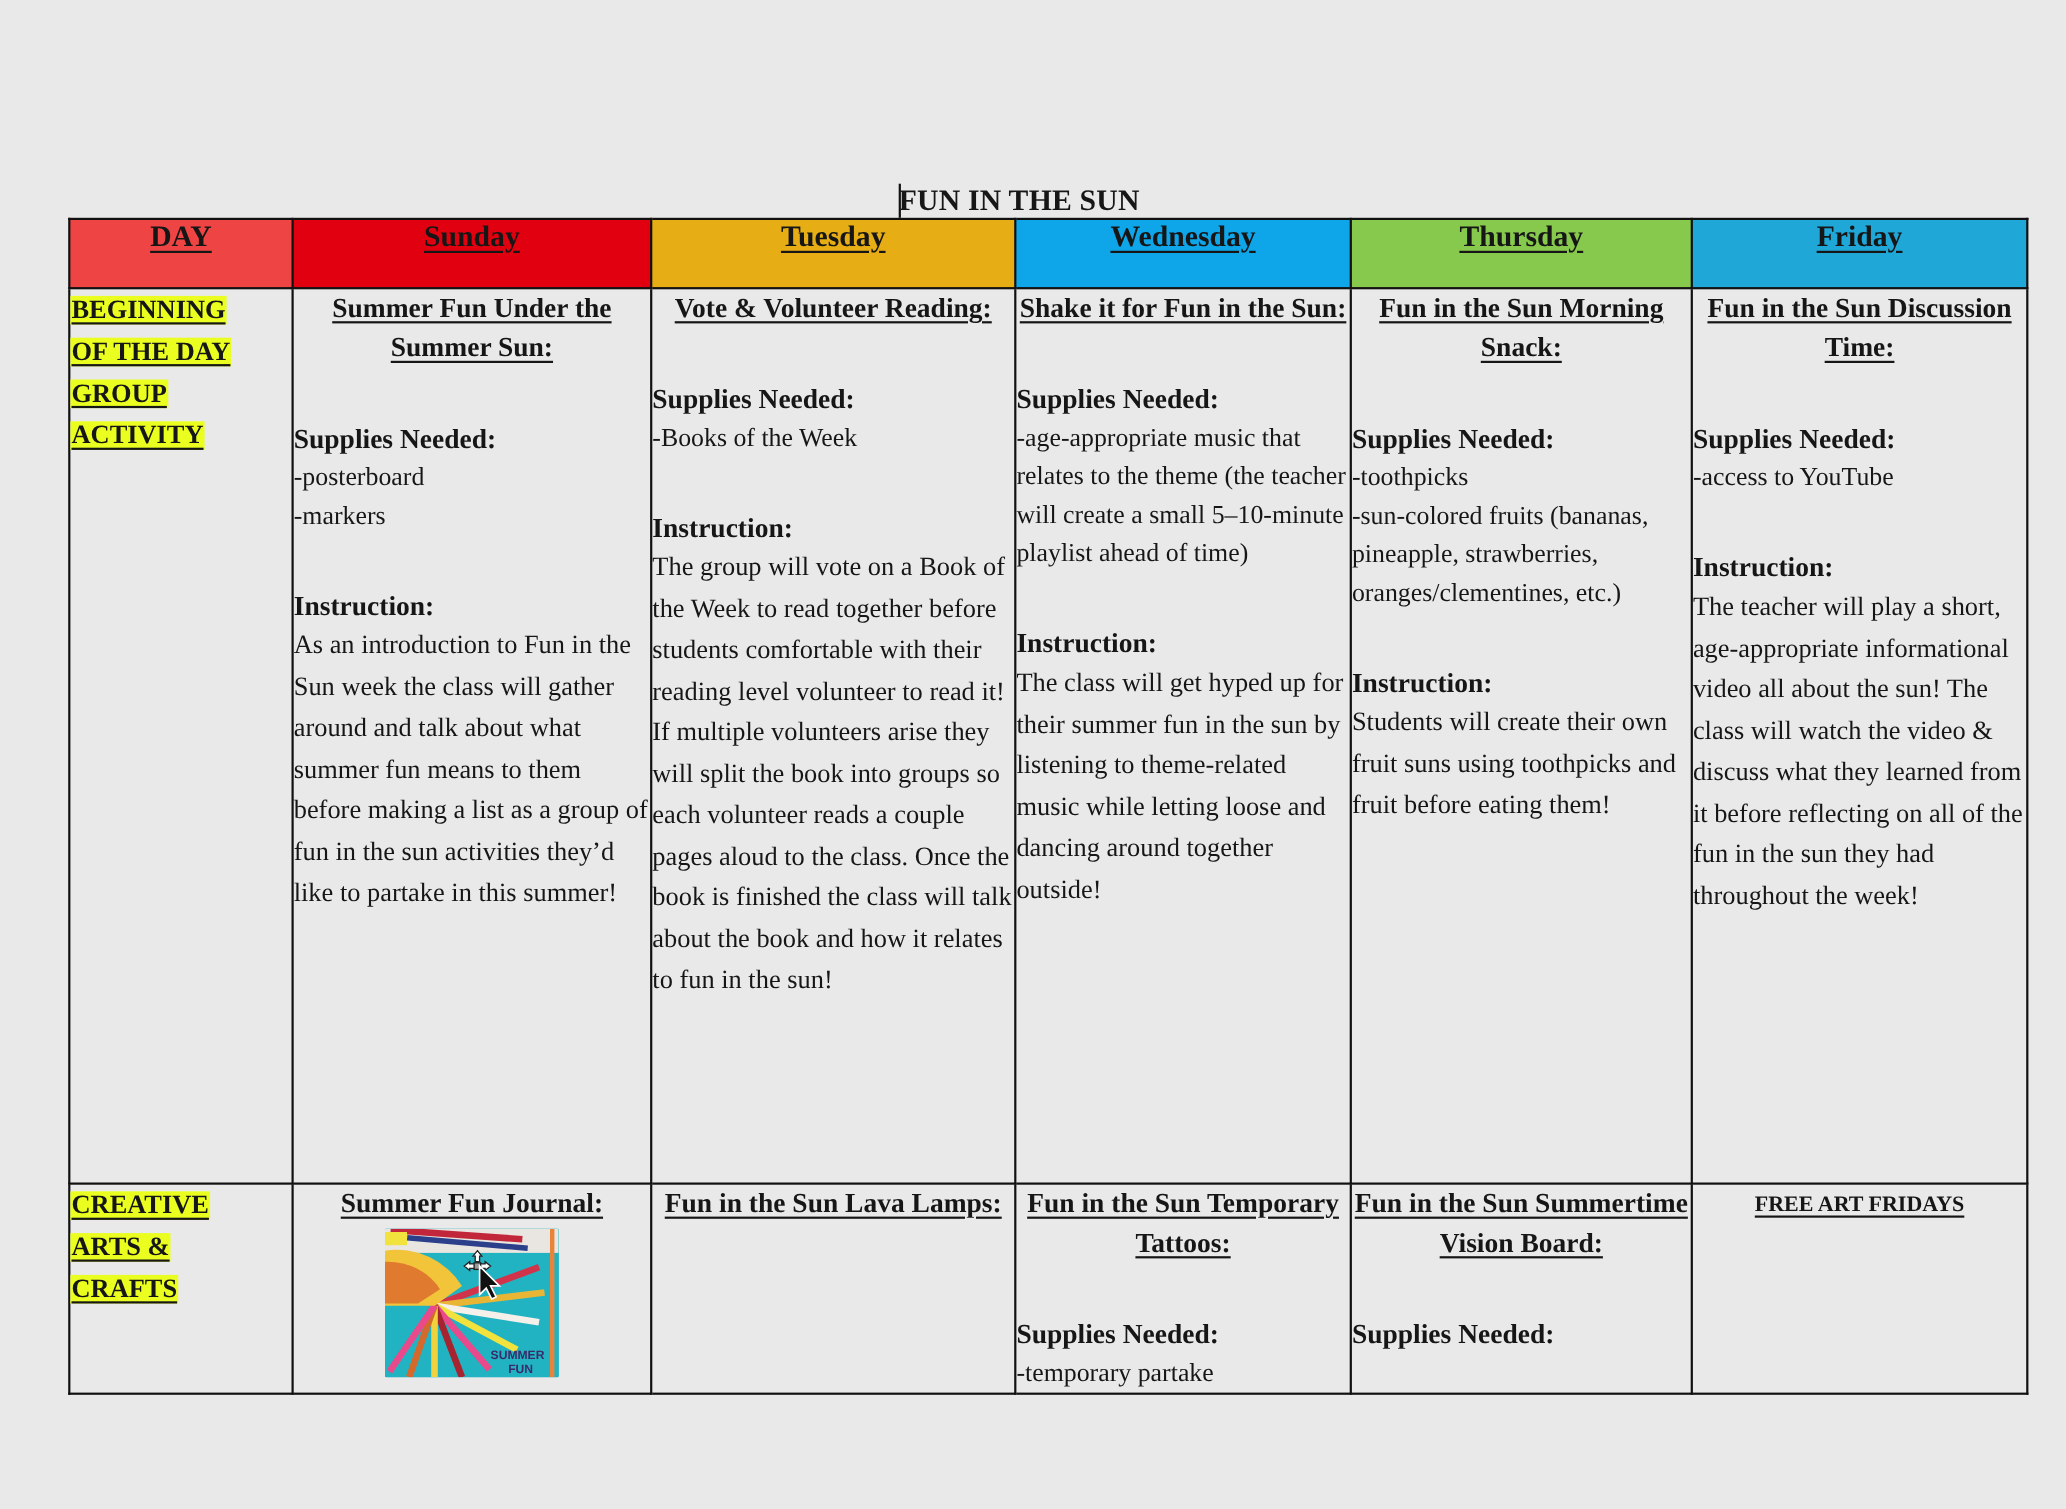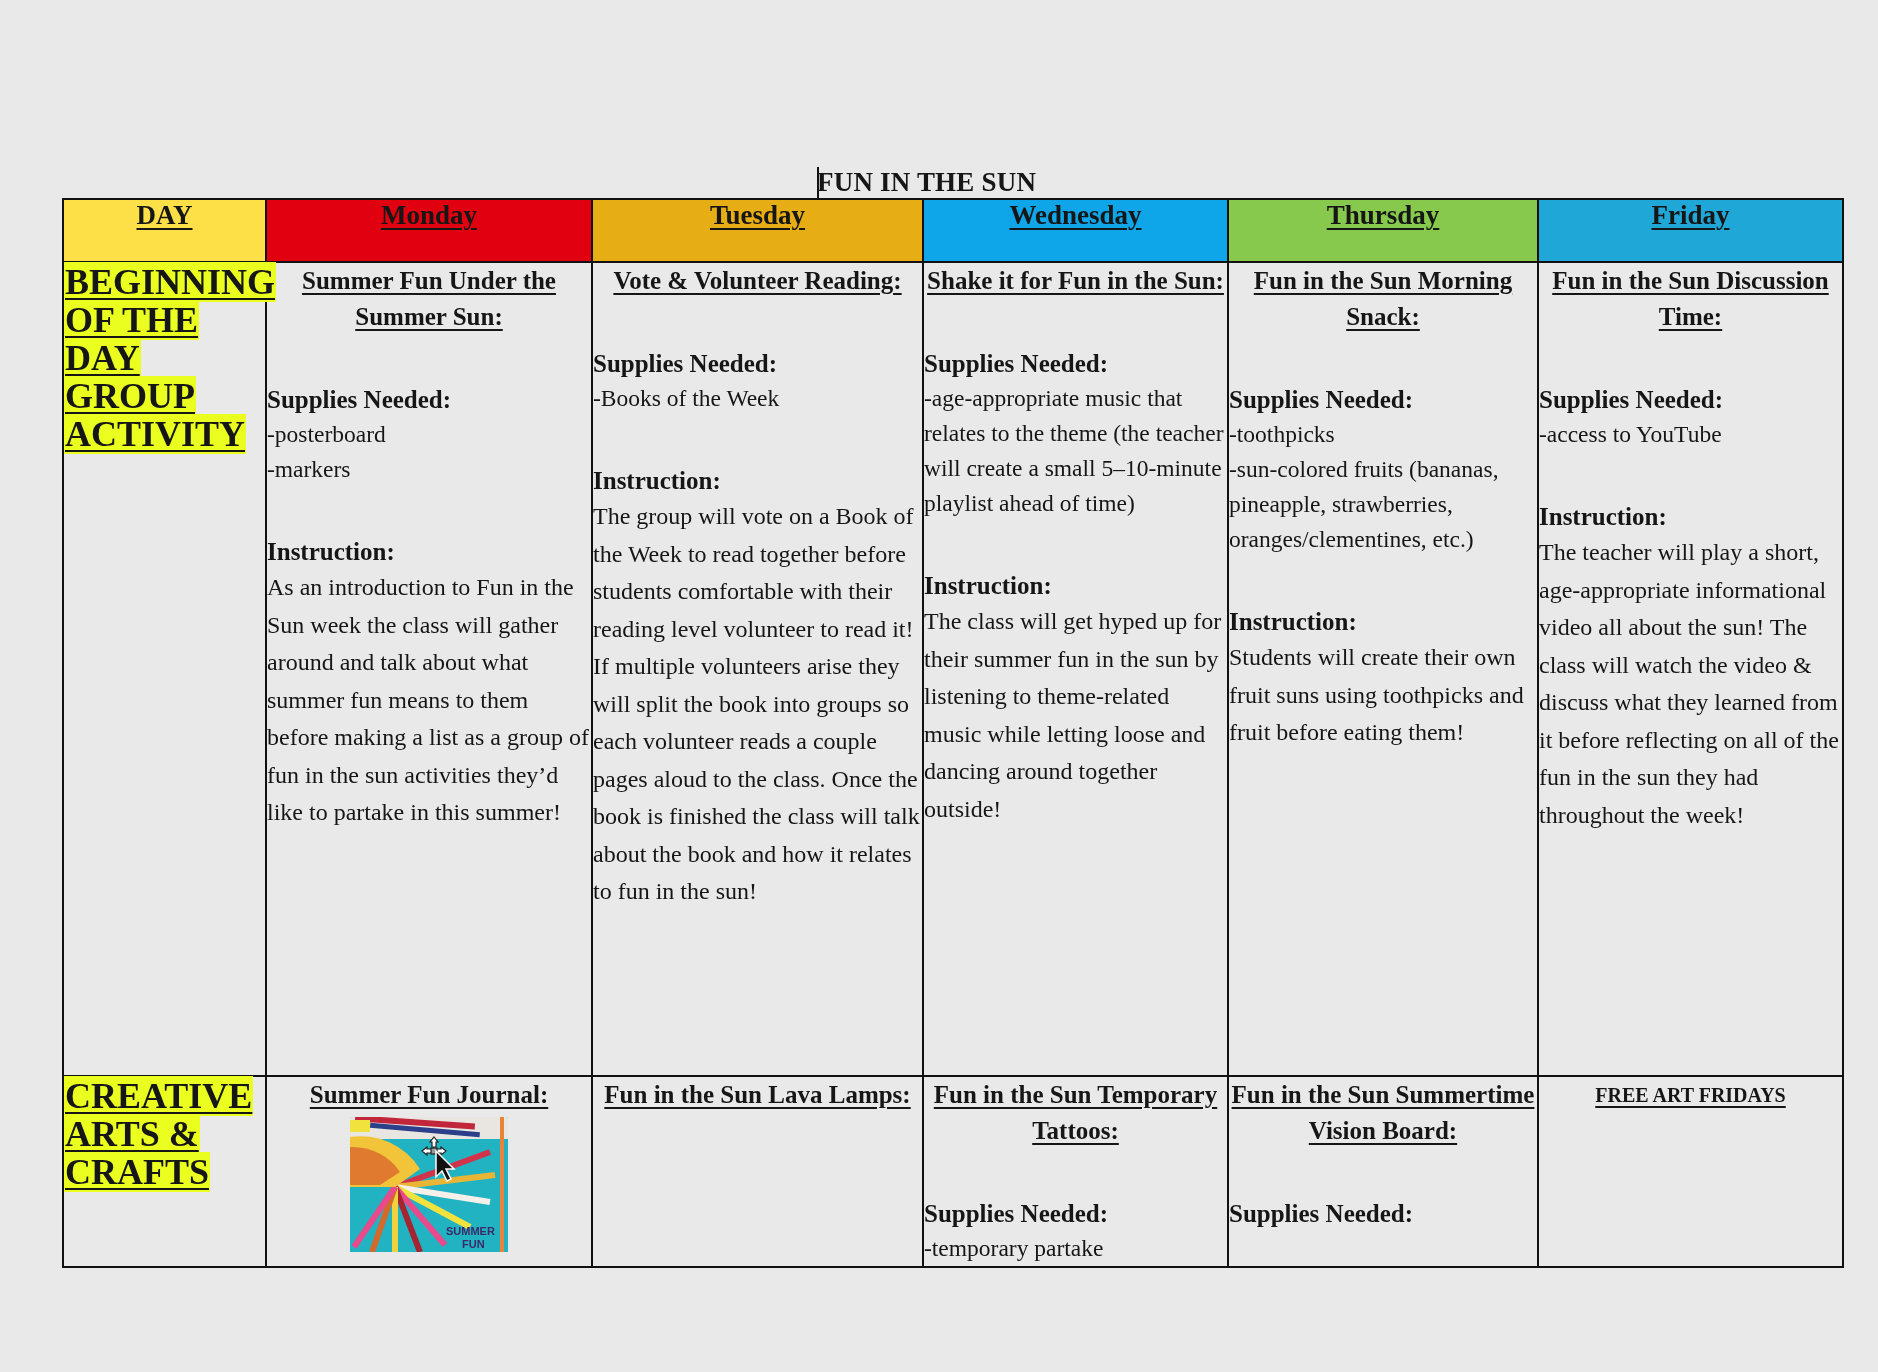--- a/index.html
+++ b/index.html
@@ -19,21 +19,21 @@
   th.hdr {
     height:61px; font-size:27px; font-weight:bold; text-align:center; vertical-align:middle;
   }
   th.hdr span { text-decoration:underline; text-underline-offset:4px; text-decoration-thickness:2px; }
   .cell { padding:13px 12px 10px 12px; font-size:24px; line-height:37px; }
   .act-title { text-align:center; font-weight:bold; font-size:25px; line-height:36px; }
   .act-title span { text-decoration:underline; text-underline-offset:4px; text-decoration-thickness:2px; }
   .label { font-weight:bold; font-size:25px; line-height:34px; margin-top:48px; }
   .supplies { white-space:pre-line; font-size:23.5px; line-height:35px; }
   .instr { font-size:24px; line-height:37.5px; }
-  .row-label { font-weight:bold; font-size:36px; line-height:38px; padding:13px 10px 10px 12px; }
+  .row-label { font-weight:bold; font-size:24px; line-height:38px; padding:13px 10px 10px 12px; }
   .row-label span {
     background:#eaff1f; text-decoration:underline; text-underline-offset:4px; text-decoration-thickness:2px;
     box-decoration-break:clone; -webkit-box-decoration-break:clone; padding:0 1px;
   }
   .journal-img {
     width:158px; height:135px; margin:4px auto 0 auto; position:relative; overflow:hidden;
     background:#23b1bf; border-radius:1px;
   }
   .cursor { position:absolute; left:420px; top:1135px; width:40px; height:48px; }
   .free-art { text-align:center; font-weight:bold; font-size:20px; line-height:36px; }
@@ -49,22 +49,22 @@
   <colgroup>
     <col style="width:203px">
       <col style="width:326px">
       <col style="width:331px">
       <col style="width:305px">
       <col style="width:310px">
       <col style="width:305px">
   </colgroup>
   <tbody>
       <tr>
-    <th class="hdr" style="background:#fde047"><span>DAY</span></th>
-    <th class="hdr" style="background:#e0000f"><span>Monday</span></th>
+    <th class="hdr" style="background:#ef4444"><span>DAY</span></th>
+    <th class="hdr" style="background:#e0000f"><span>Sunday</span></th>
     <th class="hdr" style="background:#e6ae14"><span>Tuesday</span></th>
     <th class="hdr" style="background:#0ea5e9"><span>Wednesday</span></th>
     <th class="hdr" style="background:#86c94c"><span>Thursday</span></th>
     <th class="hdr" style="background:#1fa7d8"><span>Friday</span></th>
   </tr>
 
   <tr style="height:814px">
     <td class="row-label">
       <span>BEGINNING</span><br>
       <span>OF THE DAY</span><br>

